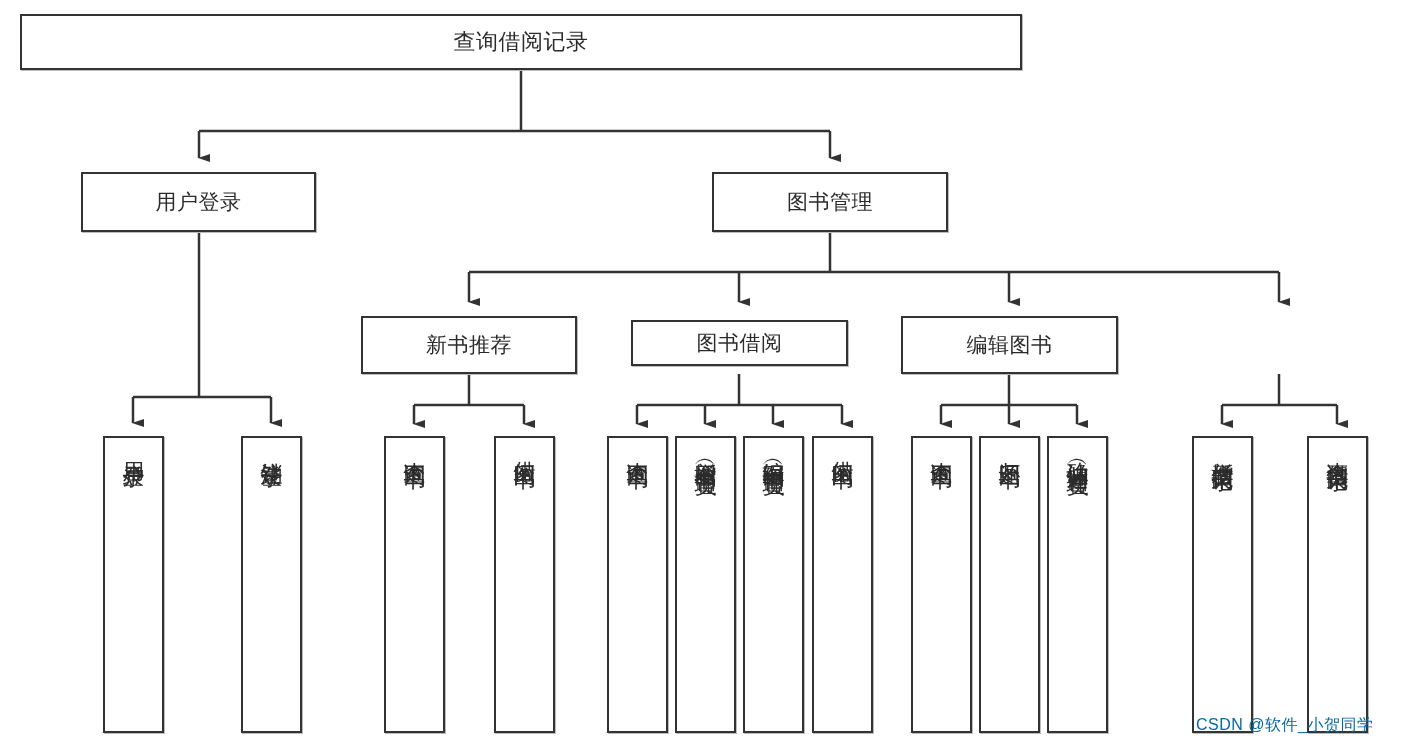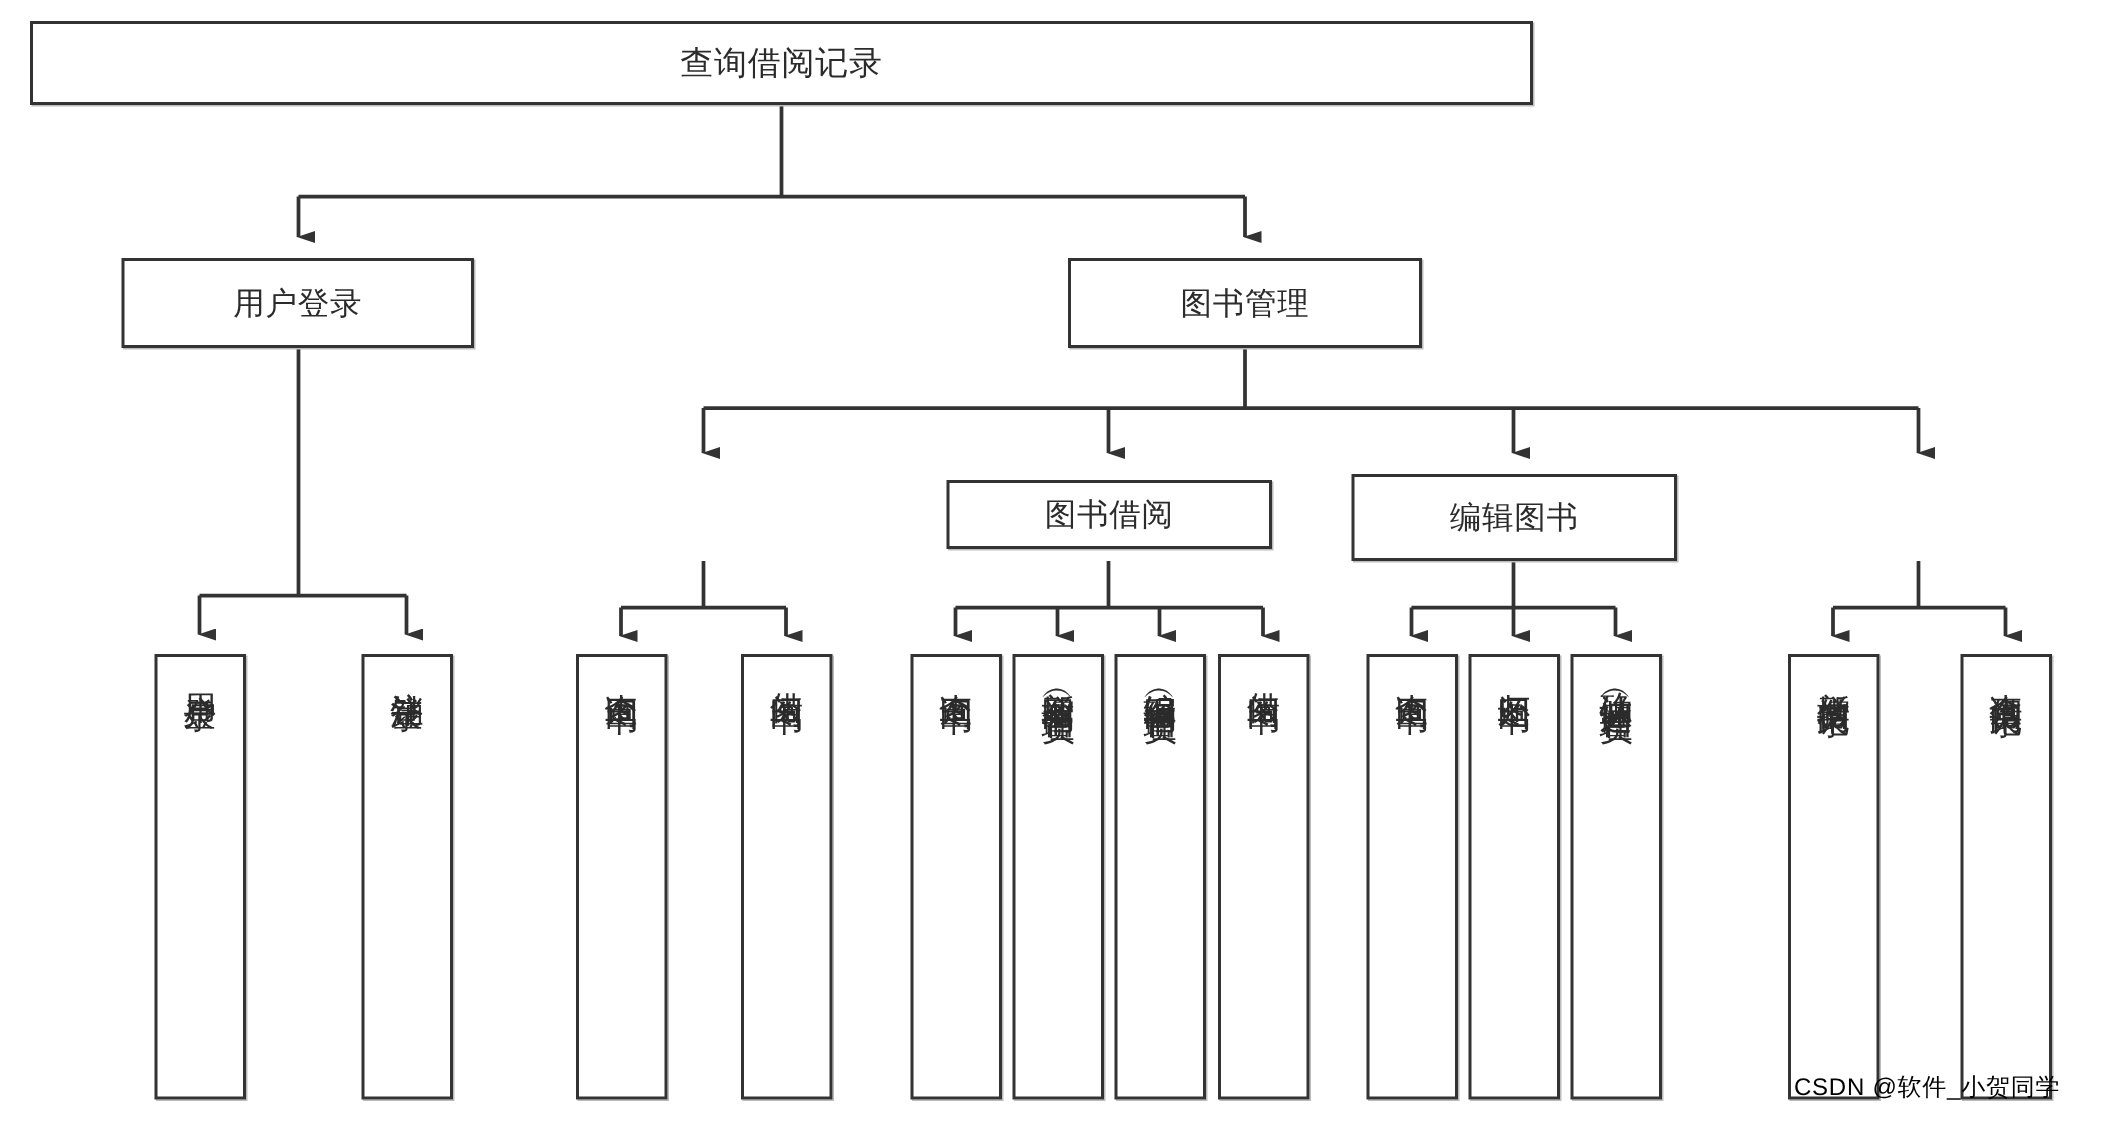--- a/index.html
+++ b/index.html
@@ -55,21 +55,21 @@
     text-orientation: upright;
     font-size: 22px;
     line-height: 1.08;
     letter-spacing: 2px;
     white-space: nowrap;
     color: #2b2b2b;
   }
   .watermark {
     position: absolute;
     font-size: 16px;
-    color: #000000;
+    color: #0369a1;
     white-space: nowrap;
     letter-spacing: 0.5px;
     text-align: center;
   }
 </style>
 </head>
 <body>
 
 <div id="canvas">
 
@@ -128,20 +128,23 @@
   </div>
 
   <div class="node node-h" style="left:81px; top:172px; width:235px; height:60px;">
     <span>用户登录</span>
   </div>
 
   <div class="node node-h" style="left:712px; top:172px; width:236px; height:60px;">
     <span>图书管理</span>
   </div>
 
+  <div class="node node-h" style="left:361px; top:316px; width:216px; height:58px;">
+    <span>新书推荐</span>
+  </div>
 
   <div class="node node-h" style="left:631px; top:320px; width:217px; height:46px;">
     <span>图书借阅</span>
   </div>
 
   <div class="node node-h" style="left:901px; top:316px; width:217px; height:58px;">
     <span>编辑图书</span>
   </div>
 
 

